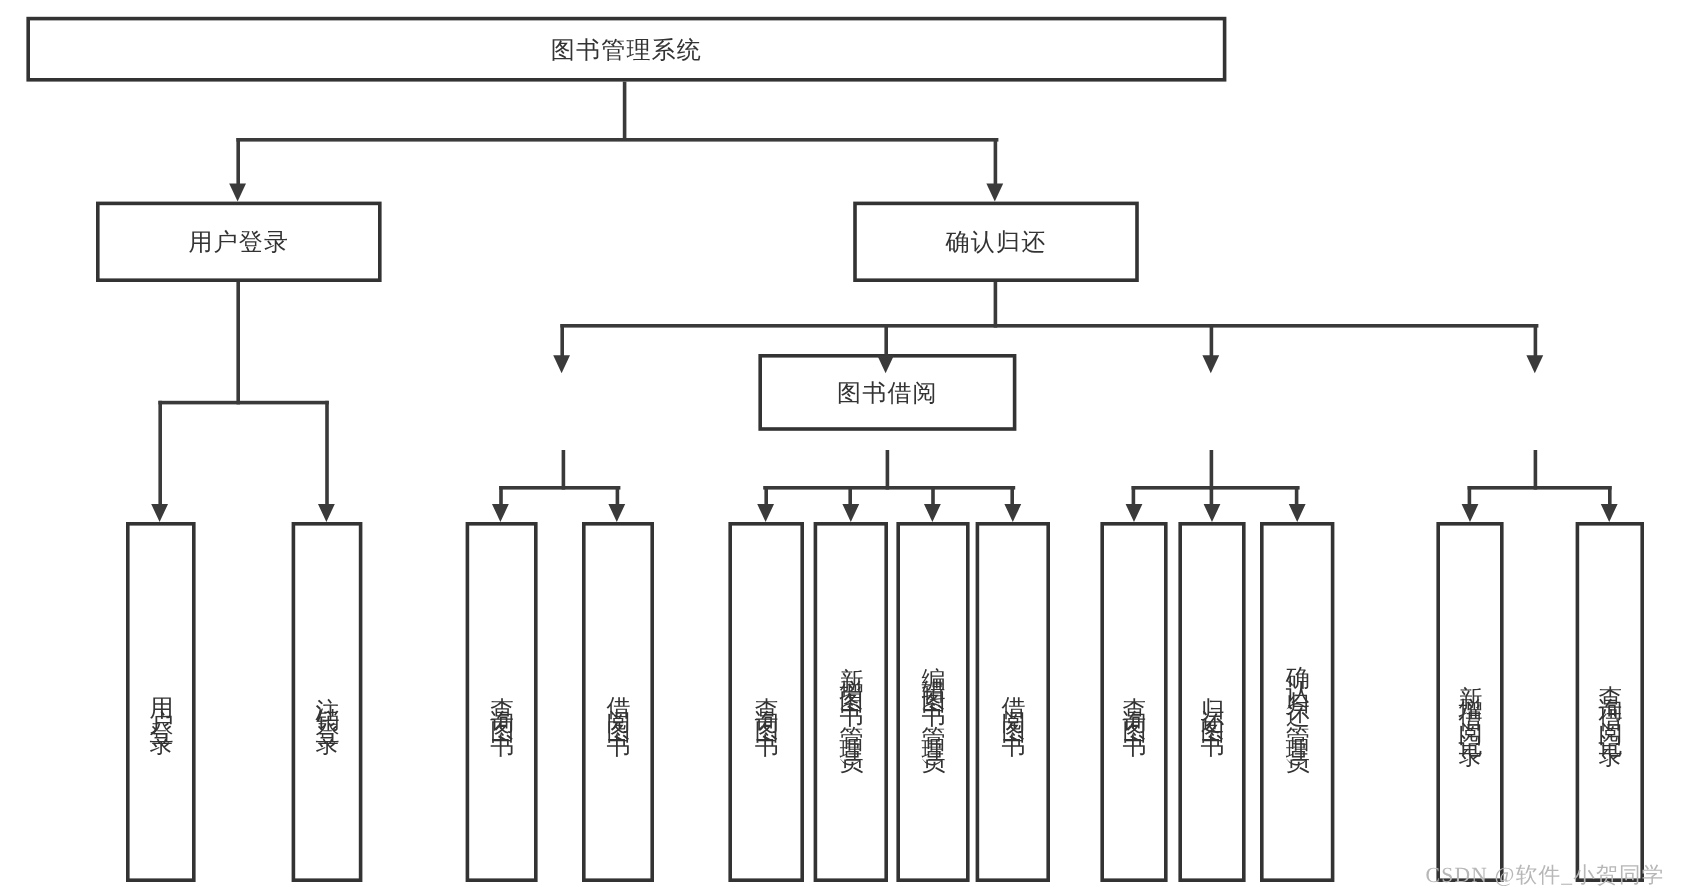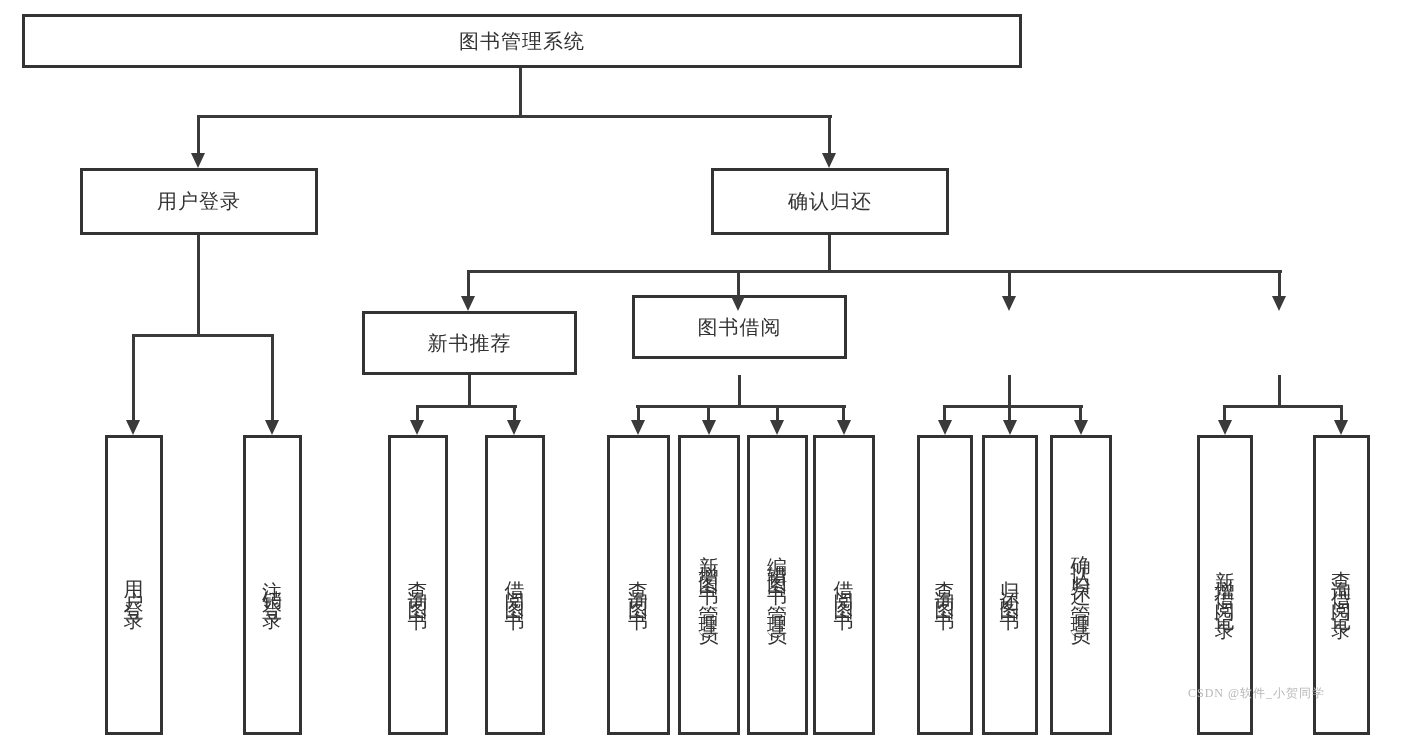--- a/index.html
+++ b/index.html
@@ -25,43 +25,40 @@
     font-size:20px;letter-spacing:10px;color:var(--text);line-height:1;
   }
   .vline{position:absolute;width:3px;background:var(--line);}
   .hline{position:absolute;height:3px;background:var(--line);}
   .arrow{
     position:absolute;width:0;height:0;
     border-left:7px solid transparent;border-right:7px solid transparent;
     border-top:15px solid var(--line);
   }
   .watermark{
-    position:absolute;left:1188px;top:685px;font-size:12px;
+    position:absolute;left:1188px;top:717px;font-size:18px;
     color:var(--watermark);letter-spacing:1px;white-space:nowrap;z-index:5;
   }
 </style>
 </head>
 <body>
 
 <div class="canvas">
 
   <div class="box" style="left:22px;top:14px;width:1000px;height:54px;">
     <span class="lbl">图书管理系统</span>
   </div>
 
   <div class="box" style="left:80px;top:168px;width:238px;height:67px;">
     <span class="lbl">用户登录</span>
   </div>
   <div class="box" style="left:711px;top:168px;width:238px;height:67px;">
     <span class="lbl">确认归还</span>
   </div>
 
-  <div class="box" style="left:362px;top:311px;width:215px;height:64px;">
-    <span class="lbl">新书推荐</span>
-  </div>
   <div class="box" style="left:632px;top:295px;width:215px;height:64px;">
     <span class="lbl">图书借阅</span>
   </div>
 
   <div class="box leaf" style="left:105px;top:435px;width:58px;">
     <span class="vtext">用户登录</span>
   </div>
   <div class="box leaf" style="left:243px;top:435px;width:59px;">
     <span class="vtext">注销登录</span>
   </div>

